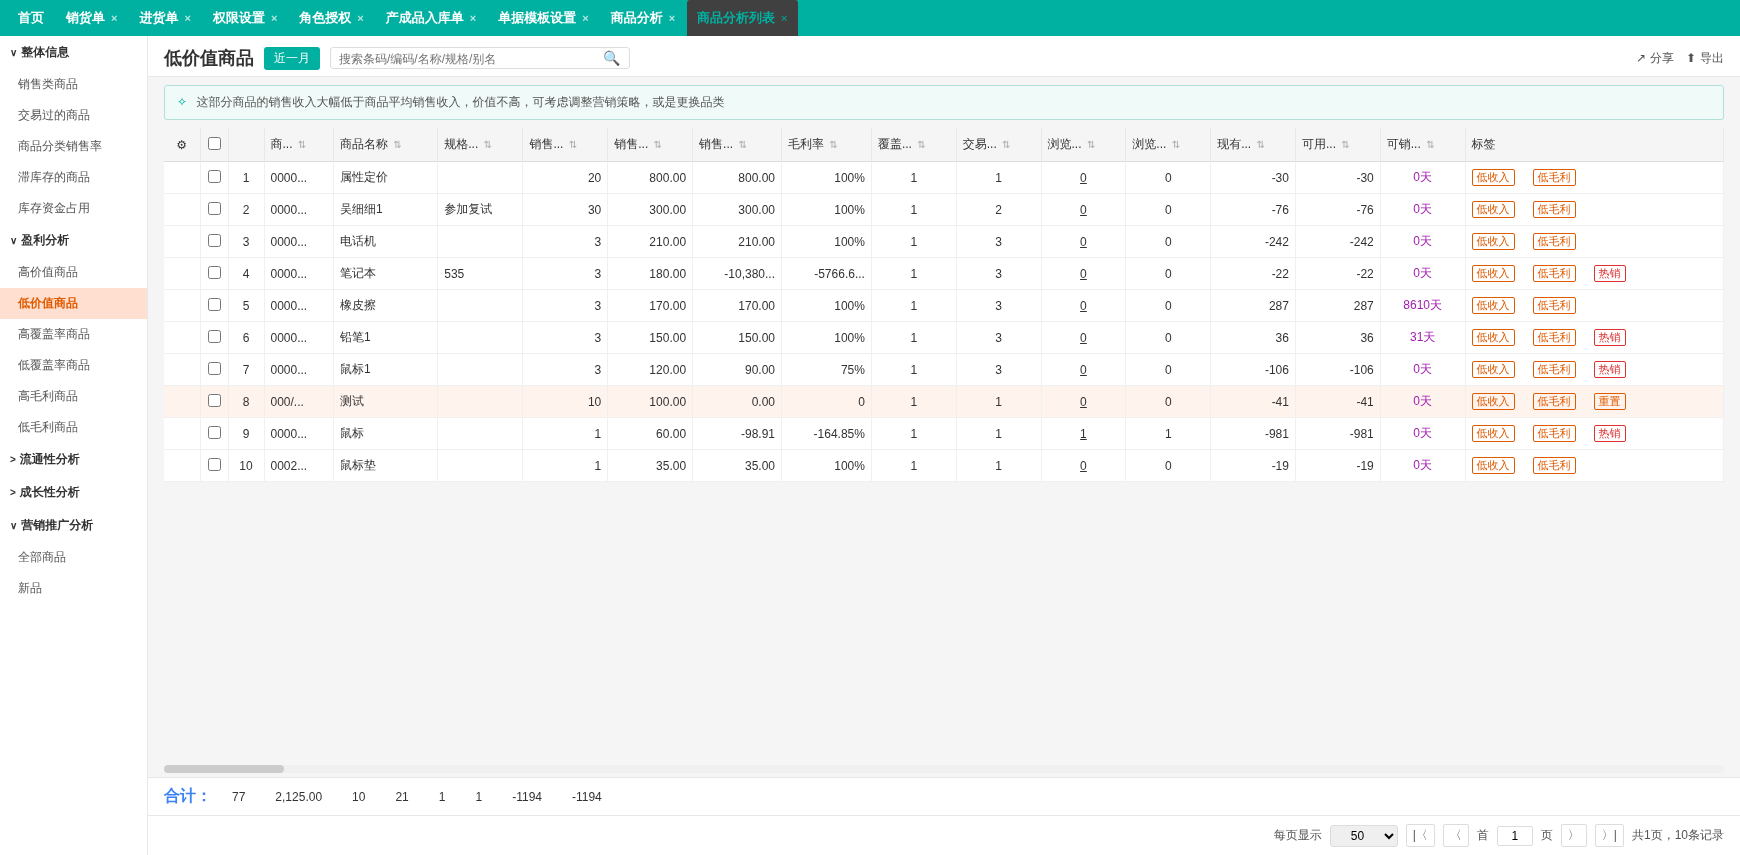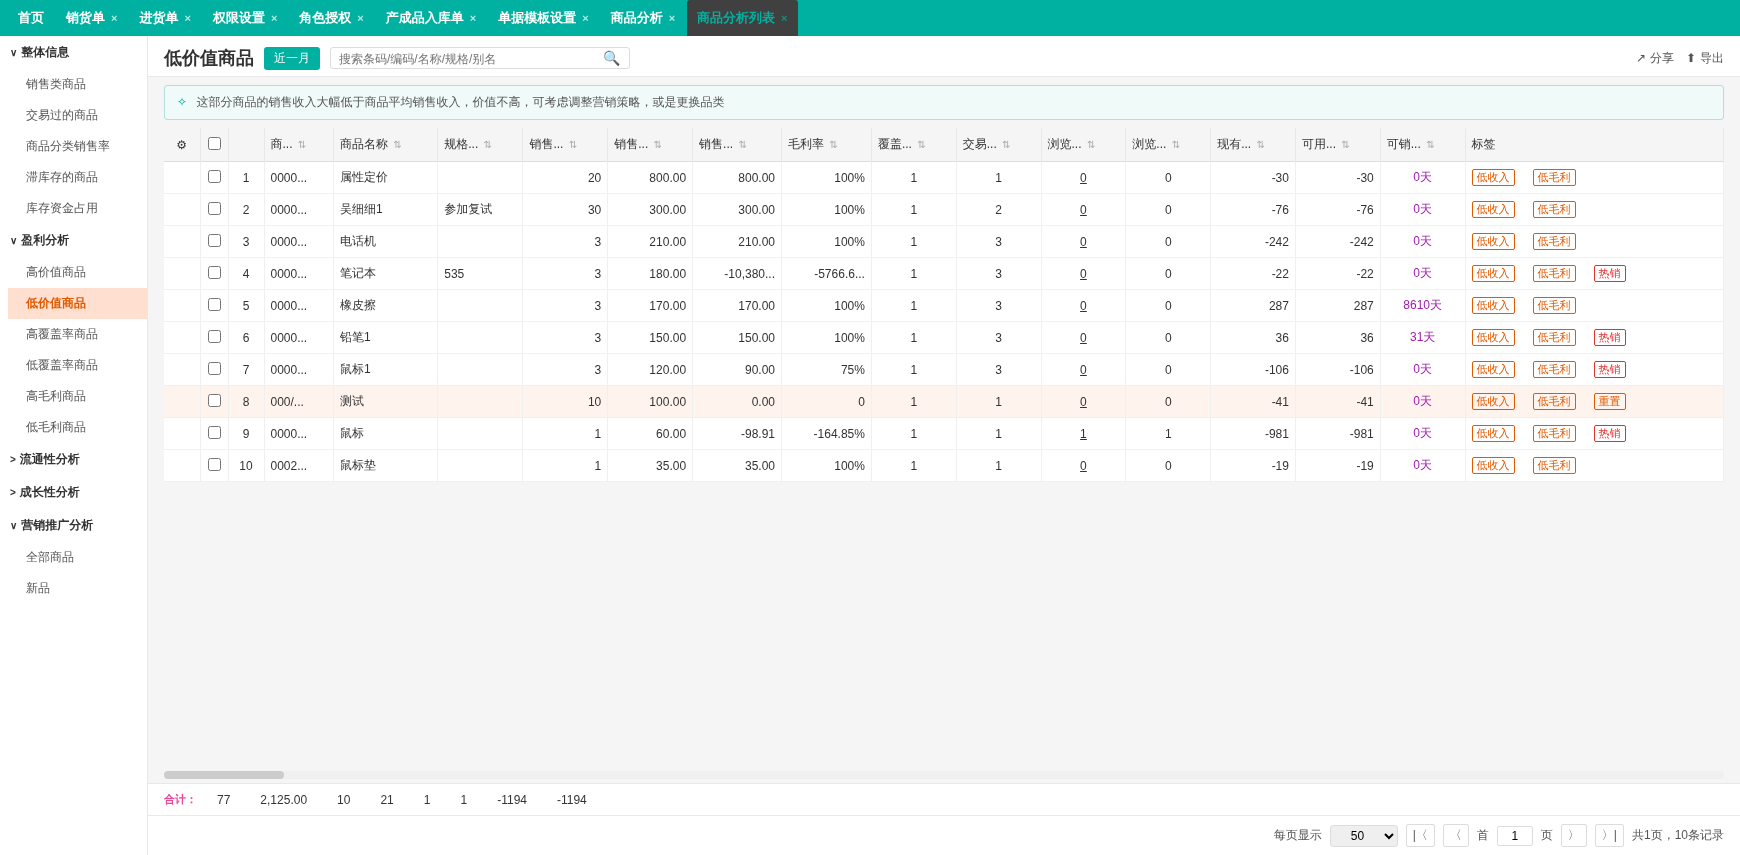--- a/index.html
+++ b/index.html
@@ -61,21 +61,20 @@
     }
     .sidebar-section-title .arrow {
       margin-right: 4px;
       font-size: 10px;
     }
     .sidebar-item {
       padding: 7px 14px 7px 18px;
       color: #555;
       cursor: pointer;
       font-size: 12px;
-      margin-left: 8px;
     }
     .sidebar-item.active {
       background: #ffe0d0;
       color: #e05a00;
       font-weight: bold;
     }
 
     
     .content {
       flex: 1;
@@ -211,21 +210,21 @@
 
     
     .table-footer {
       display: flex;
       align-items: center;
       padding: 8px 16px;
       background: #fff;
       border-top: 1px solid #e8e8e8;
       gap: 20px;
     }
-    .total-label { font-weight: bold; color: #ec4899; font-size: 11px; }
+    .total-label { font-weight: bold; color: #3b82f6; font-size: 16px; }
     .total-values { display: flex; gap: 30px; flex: 1; }
     .total-val { color: #333; font-size: 12px; }
 
     
     .pagination {
       display: flex;
       align-items: center;
       justify-content: flex-end;
       padding: 8px 16px;
       background: #fff;

